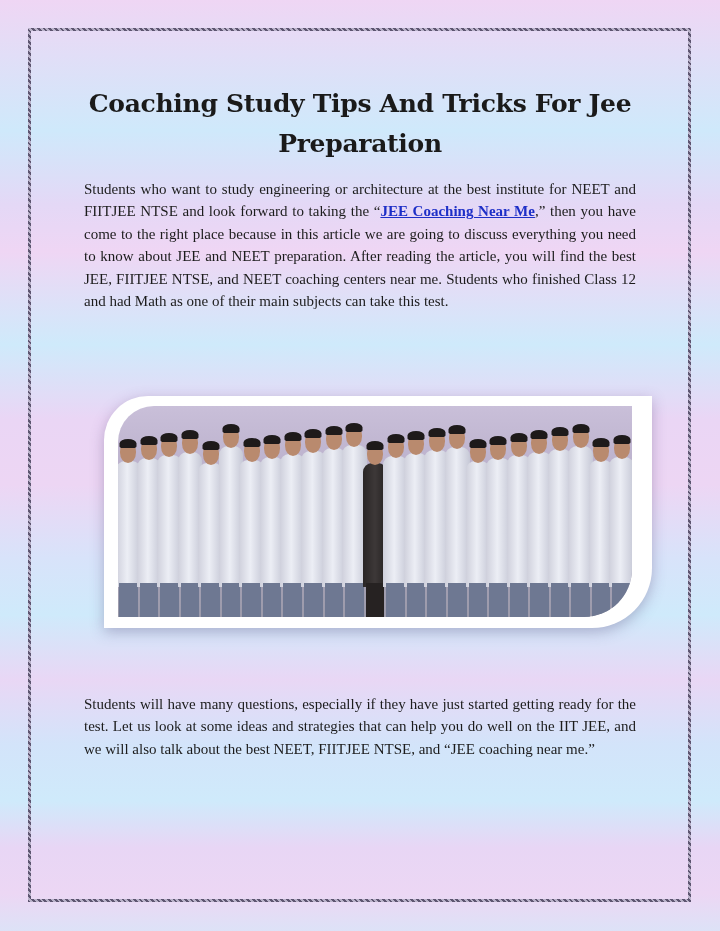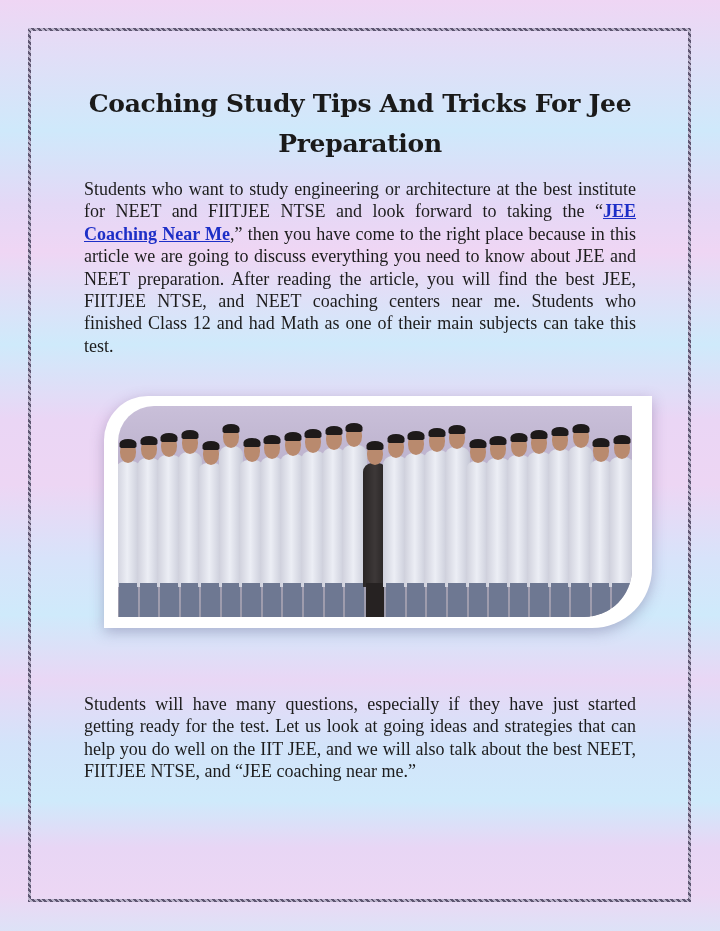--- a/index.html
+++ b/index.html
@@ -20,21 +20,21 @@
     }
     .title {
       position: absolute; left: 84px; width: 552px; top: 84px;
       text-align: center; font-family: "DejaVu Serif", serif; font-weight: bold;
       font-size: 25px; line-height: 40px; color: #1a1a1a; letter-spacing: -0.3px;
       margin: 0;
     }
     .para {
       position: absolute; left: 84px; width: 552px; margin: 0;
       font-family: "Liberation Serif", "DejaVu Serif", serif;
-      font-size: 18px; line-height: 22.4px; text-align: justify; color: #1c1c1c;
+      font-size: 15px; line-height: 22.4px; text-align: justify; color: #1c1c1c;
     }
     .p1 { top: 178px; }
     .p2 { top: 693px; }
     .p1 a { color: #1d2fc7; font-weight: bold; text-decoration: underline; }
     .photo-wrap {
       position: absolute; left: 104px; top: 396px; width: 548px; height: 232px;
       background: #fff; border-radius: 44px 0 60px 0;
       box-shadow: 0 4px 14px rgba(90,70,120,0.35);
     }
     .photo {
@@ -220,13 +220,13 @@
       </div>
       <div class="person" style="left: 491.44px; width: 24.56px; height: 182px;">
         <div class="shirt" style="top: 22px; bottom: 30px;"></div>
         <div class="pants"></div>
         <div class="head" style="top: 3px;"></div>
         <div class="hair" style="top: 0px;"></div>
       </div>
     </div>
 </div>
 
-<p class="para p2">Students will have many questions, especially if they have just started getting ready for the test. Let us look at going ideas and strategies that can help you do well on the IIT JEE, and we will also talk about the best NEET, FIITJEE NTSE, and “JEE coaching near me.”</p>
+<p class="para p2">Students will have many questions, especially if they have just started getting ready for the test. Let us look at some ideas and strategies that can help you do well on the IIT JEE, and we will also talk about the best NEET, FIITJEE NTSE, and “JEE coaching near me.”</p>
 
 </body></html>

